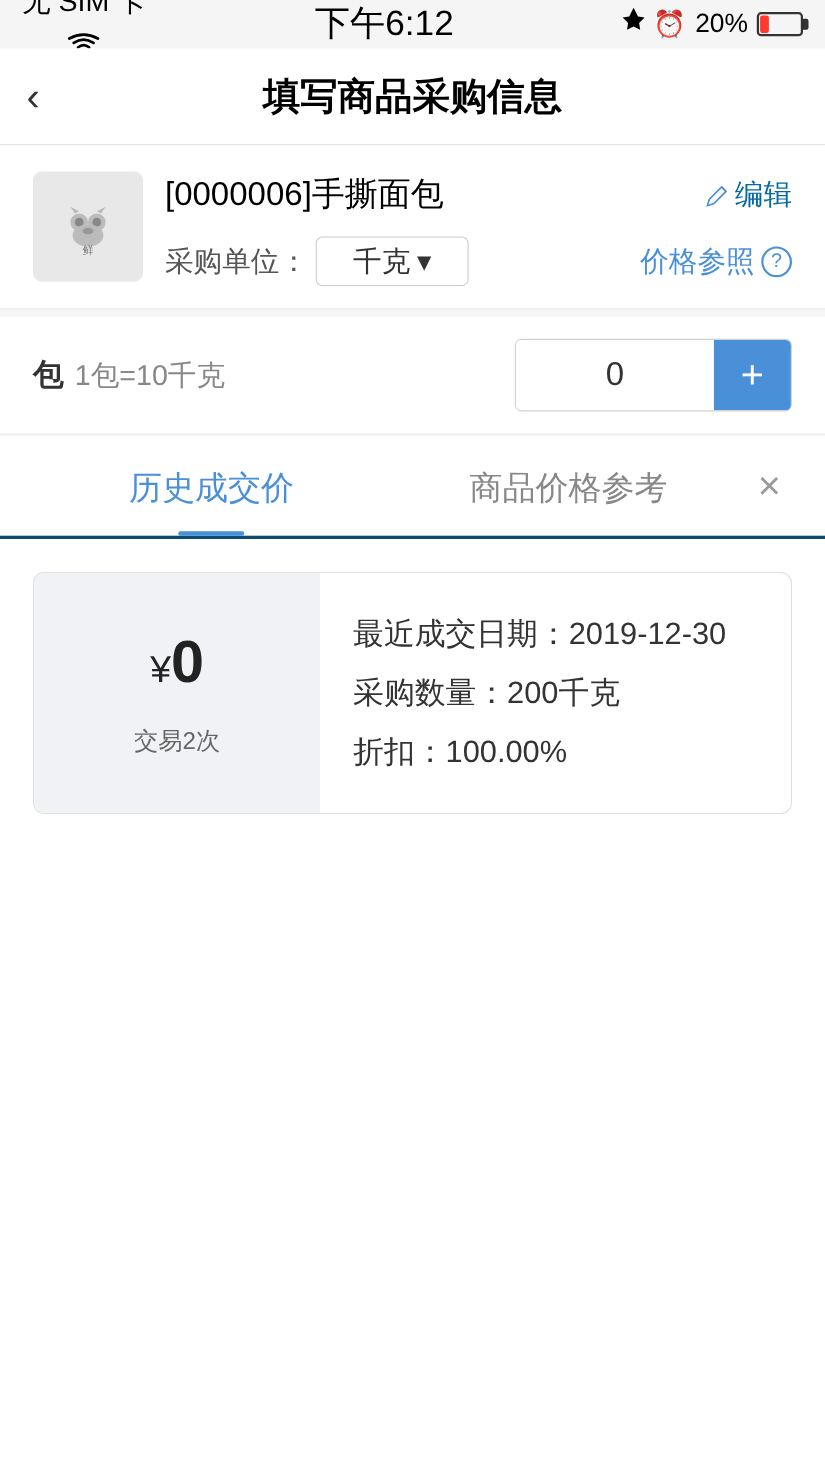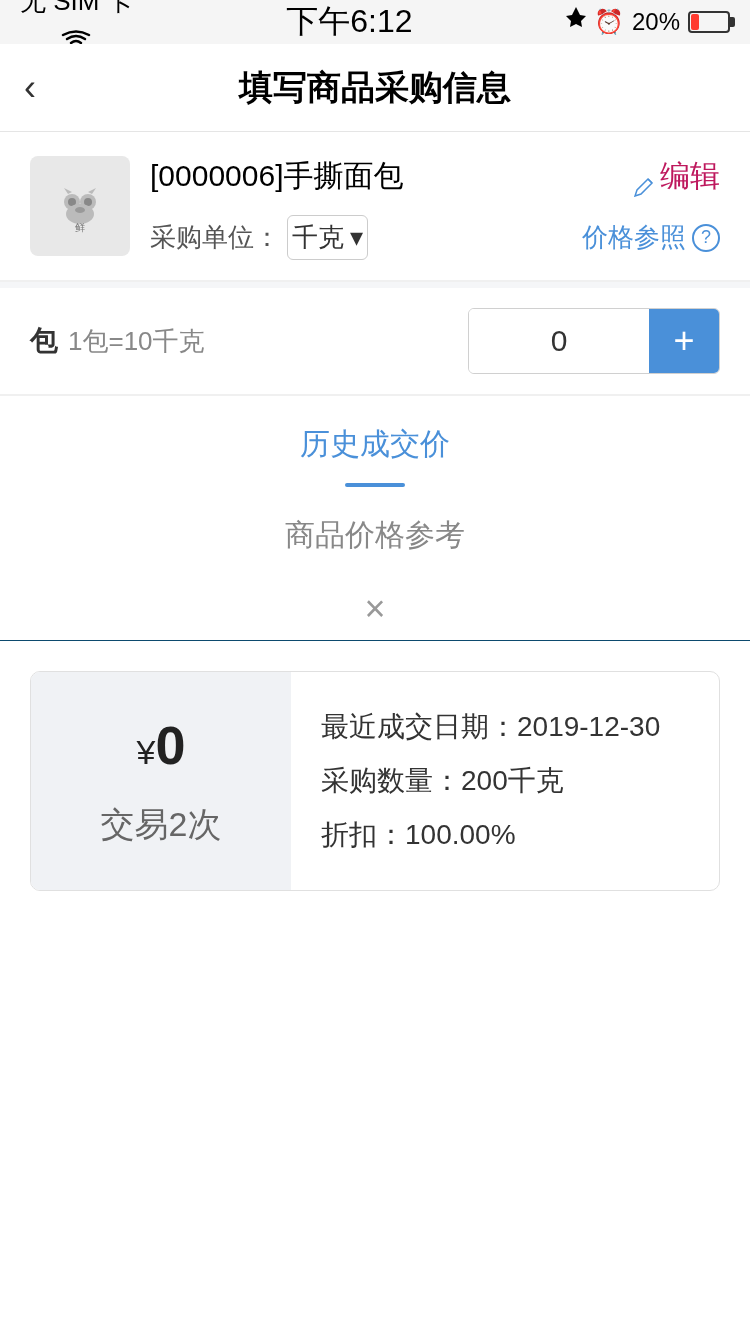--- a/index.html
+++ b/index.html
@@ -125,43 +125,43 @@
       justify-content: space-between;
       align-items: center;
       margin-bottom: 18px;
     }
     .product-name {
       font-size: 30px;
       color: #000;
       font-weight: 500;
     }
     .product-edit {
-      font-size: 30px;
-      color: #be185d;
-      display: flex;
-      align-items: flex-end;
+      font-size: 26px;
+      color: #0369a1;
+      display: flex;
+      align-items: center;
       gap: 4px;
       cursor: pointer;
     }
     .unit-row {
       display: flex;
       align-items: center;
       justify-content: space-between;
     }
     .unit-left {
       display: flex;
       align-items: center;
       gap: 7px;
       font-size: 26px;
       color: #555;
     }
     .unit-dropdown {
       border: 1px solid #ccc;
       border-radius: 6px;
-      padding: 4px 4px;
+      padding: 4px 33px;
       font-size: 26px;
       color: #333;
       display: flex;
       align-items: center;
       gap: 6px;
       background: #fff;
       cursor: pointer;
     }
     .price-ref {
       font-size: 26px;
@@ -242,24 +242,23 @@
     }
 
     
     .tabs-section {
       background: #fff;
       margin-top: 2px;
     }
     .tabs-header {
       display: flex;
       align-items: center;
-      border-bottom: 1px solid #0c4a6e;
+      border-bottom: 3px solid #0c4a6e;
       padding: 0 30px;
       position: relative;
-      flex-direction: column;
     }
     .tab-item {
       flex: 1;
       text-align: center;
       padding: 28px 0 22px;
       font-size: 30px;
       color: #888;
       cursor: pointer;
       position: relative;
     }
@@ -307,21 +306,21 @@
     .history-price {
       font-size: 54px;
       font-weight: 600;
       color: #222;
     }
     .history-price-symbol {
       font-size: 34px;
       font-weight: 400;
     }
     .history-count {
-      font-size: 34px;
+      font-size: 22px;
       color: #666;
       margin-top: 26px;
     }
     .history-right {
       flex: 1;
       padding: 36px 30px;
       display: flex;
       flex-direction: column;
       gap: 16px;
     }

